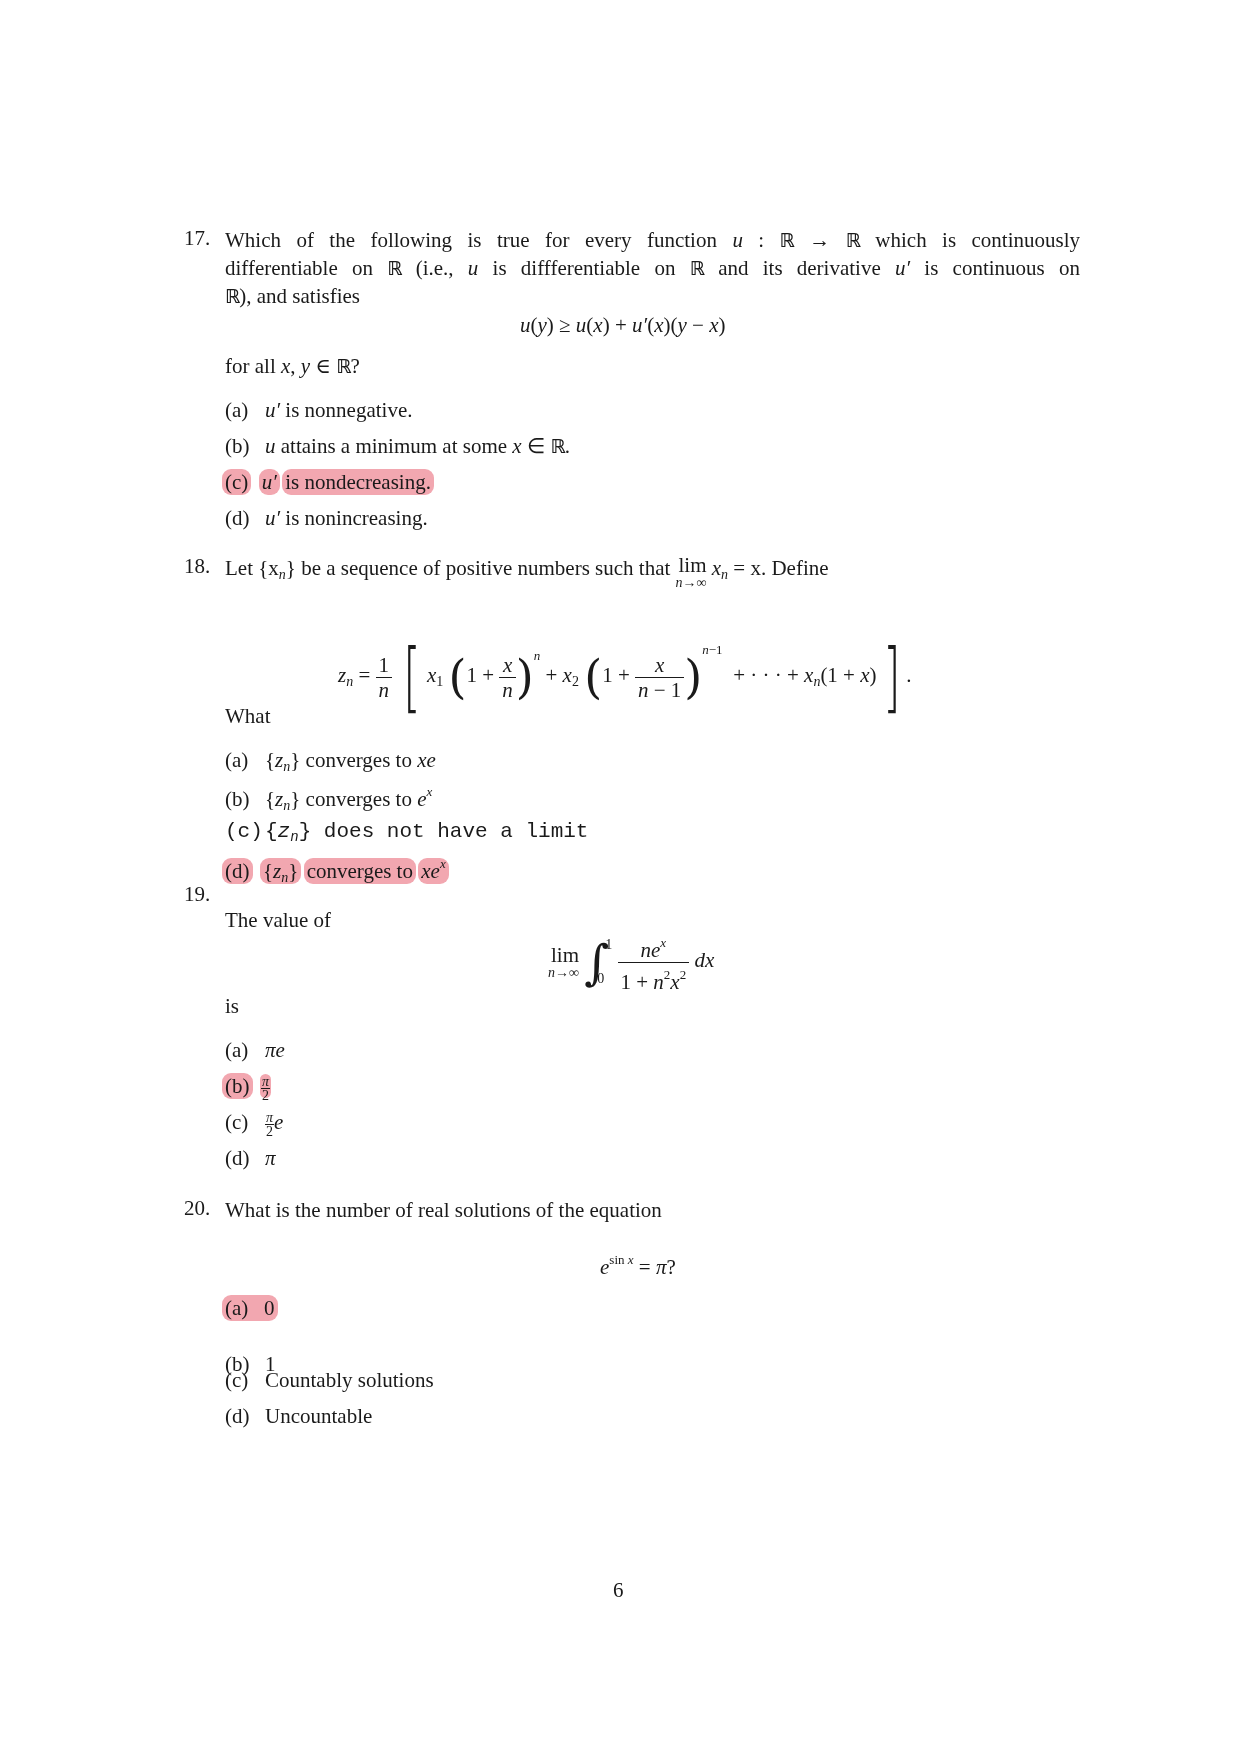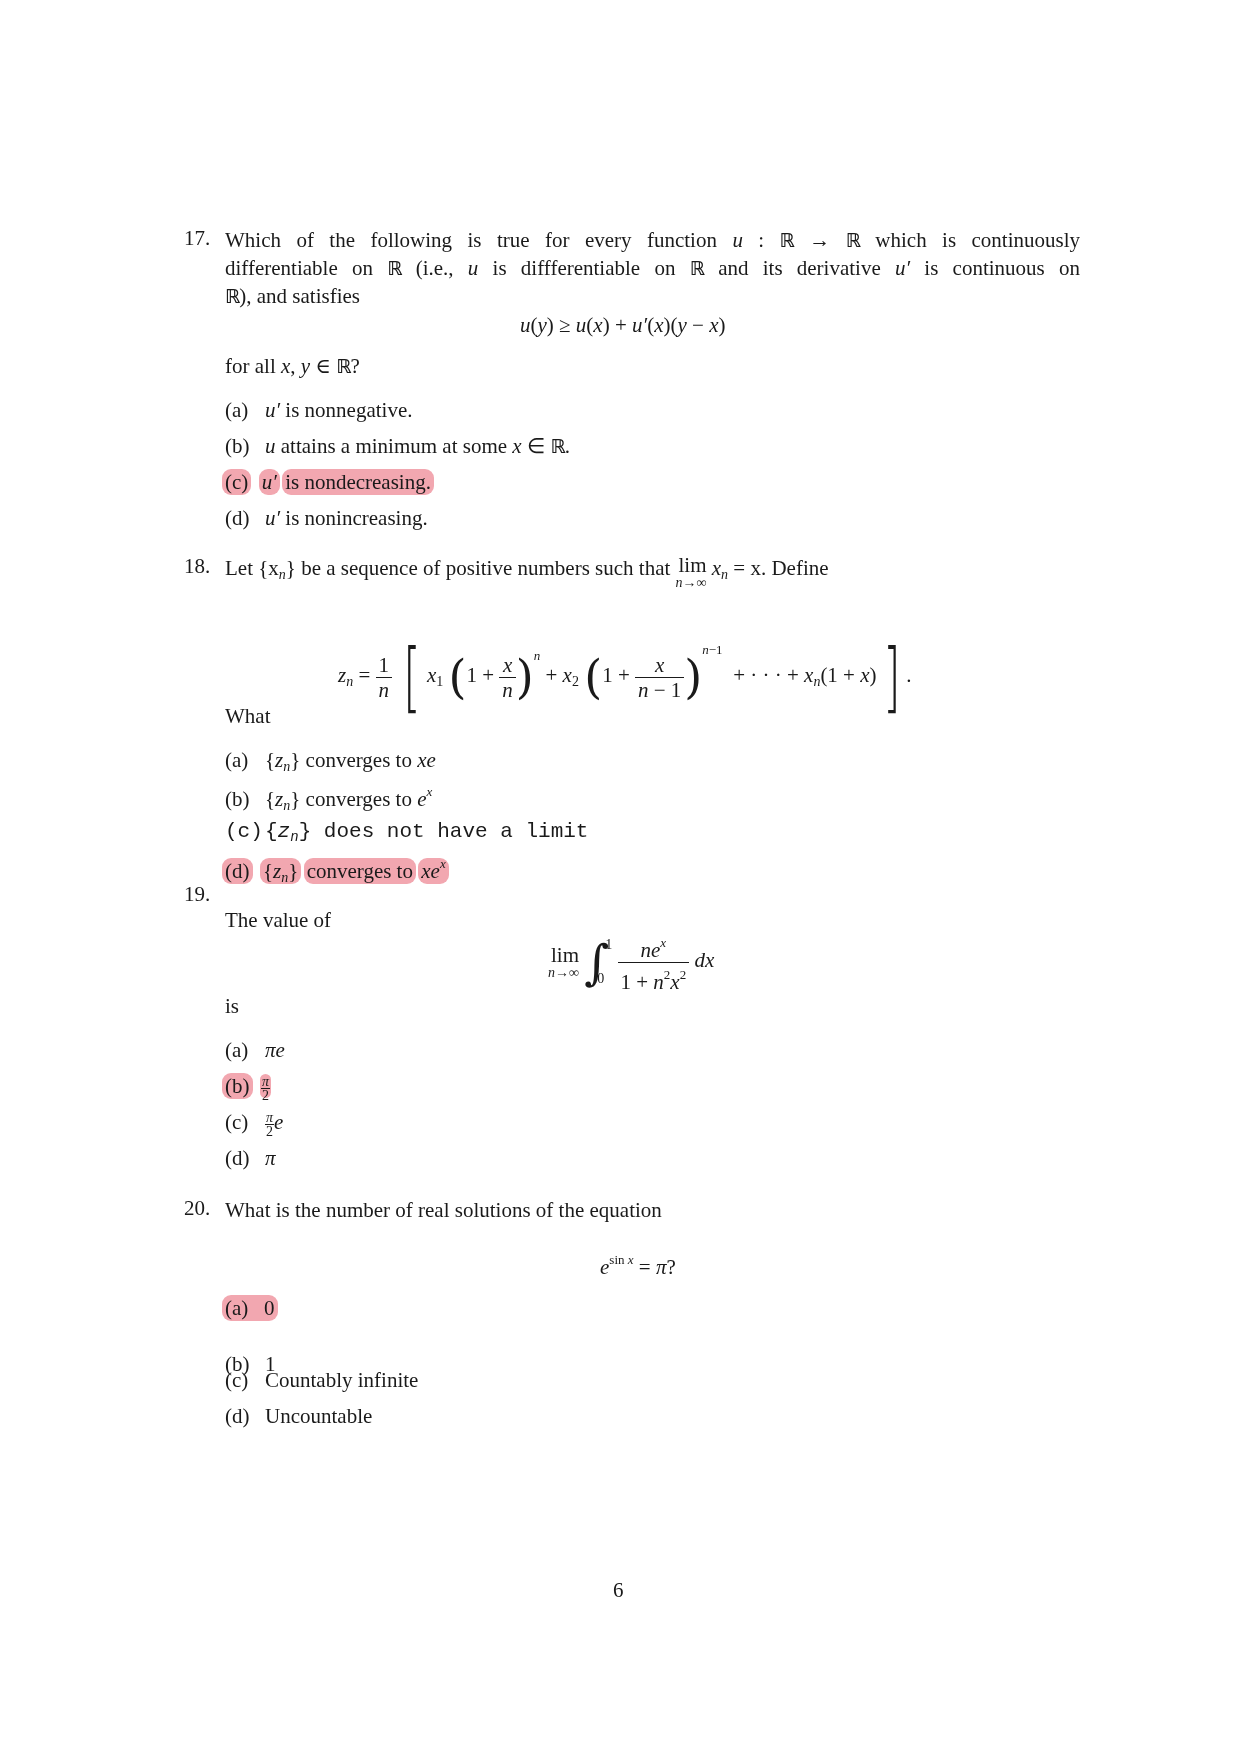--- a/index.html
+++ b/index.html
@@ -98,18 +98,18 @@
   </div>
 
   <div>
     <span class="qnum" style="top:1196px;">20.</span>
     <div class="abs txt" style="left:225px; top:1196px;">What is the number of real solutions of the equation</div>
 
     <div class="abs txt" style="left:600px; top:1246px;"><span class="mi">e</span><span class="sup">sin <span class="mi">x</span></span> = <span class="mi">π</span>?</div>
 
     <div class="opt" style="top:1296px;"><span class="hl"><span>(a)</span>&nbsp;&nbsp;&nbsp;<span>0</span></span></div>
     <div class="opt" style="top:1332px;margin-top:20px;"><span class="lbl">(b)</span><span>1</span></div>
-    <div class="opt" style="top:1368px;"><span class="lbl">(c)</span><span>Countably infinite</span></div>
+    <div class="opt" style="top:1368px;"><span class="lbl">(c)</span><span>Countably solutions</span></div>
     <div class="opt" style="top:1404px;"><span class="lbl">(d)</span><span>Uncountable</span></div>
   </div>
 
   <div class="pageno">6</div>
 </div>
 
 </body></html>

